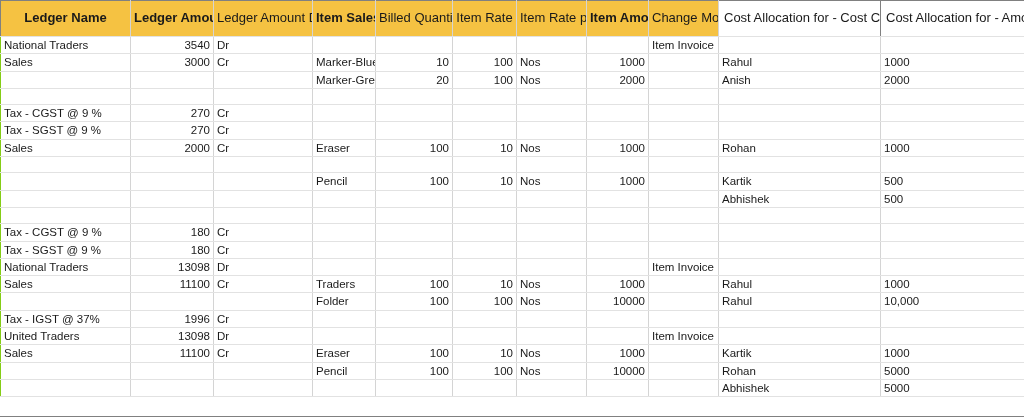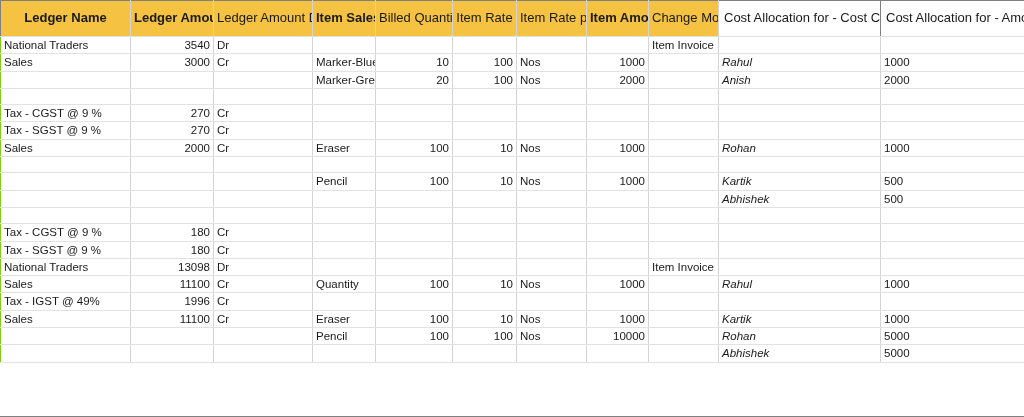--- a/index.html
+++ b/index.html
@@ -58,21 +58,21 @@
   thead th.plain-bg.last{border-right:1px solid #808080;}
   thead th.first{border-left:1px solid #808080;}
 
   
   tbody td{
     height:16.3px;
     line-height:16.3px;
     font-size:11.5px;
   }
   tbody tr td:first-child{border-left:1px solid #84cc16;}
-  tbody tr td.c-ca-cc{border-left:1px solid #808080;font-style:italic;}
+  tbody tr td.c-ca-cc{border-left:1px solid #808080;}
   tbody tr td.c-ca-amt{border-right:1px solid #808080;}
 
   .ta-l{text-align:left;}
   .ta-r{text-align:right;}
 
   
   col.c1{width:130px;}
   col.c2{width:83px;}
   col.c3{width:99px;}
   col.c4{width:63px;}
@@ -297,39 +297,65 @@
           <td class="ta-l"></td>
           <td class="ta-r"></td>
           <td class="ta-l">Item Invoice</td>
           <td class="ta-l c-ca-cc"></td>
           <td class="ta-l c-ca-amt"></td>
         </tr>
         <tr>
           <td class="ta-l">Sales</td>
           <td class="ta-r">11100</td>
           <td class="ta-l">Cr</td>
-          <td class="ta-l">Quantity</td>
+          <td class="ta-l">Traders</td>
           <td class="ta-r">100</td>
           <td class="ta-r">10</td>
           <td class="ta-l">Nos</td>
           <td class="ta-r">1000</td>
           <td class="ta-l"></td>
           <td class="ta-l c-ca-cc">Rahul</td>
           <td class="ta-l c-ca-amt">1000</td>
         </tr>
         <tr>
-          <td class="ta-l">Tax - IGST @ 49%</td>
+          <td class="ta-l"></td>
+          <td class="ta-r"></td>
+          <td class="ta-l"></td>
+          <td class="ta-l">Folder</td>
+          <td class="ta-r">100</td>
+          <td class="ta-r">100</td>
+          <td class="ta-l">Nos</td>
+          <td class="ta-r">10000</td>
+          <td class="ta-l"></td>
+          <td class="ta-l c-ca-cc">Rahul</td>
+          <td class="ta-l c-ca-amt">10,000</td>
+        </tr>
+        <tr>
+          <td class="ta-l">Tax - IGST @ 37%</td>
           <td class="ta-r">1996</td>
           <td class="ta-l">Cr</td>
           <td class="ta-l"></td>
           <td class="ta-r"></td>
           <td class="ta-r"></td>
           <td class="ta-l"></td>
           <td class="ta-r"></td>
           <td class="ta-l"></td>
+          <td class="ta-l c-ca-cc"></td>
+          <td class="ta-l c-ca-amt"></td>
+        </tr>
+        <tr>
+          <td class="ta-l">United Traders</td>
+          <td class="ta-r">13098</td>
+          <td class="ta-l">Dr</td>
+          <td class="ta-l"></td>
+          <td class="ta-r"></td>
+          <td class="ta-r"></td>
+          <td class="ta-l"></td>
+          <td class="ta-r"></td>
+          <td class="ta-l">Item Invoice</td>
           <td class="ta-l c-ca-cc"></td>
           <td class="ta-l c-ca-amt"></td>
         </tr>
         <tr>
           <td class="ta-l">Sales</td>
           <td class="ta-r">11100</td>
           <td class="ta-l">Cr</td>
           <td class="ta-l">Eraser</td>
           <td class="ta-r">100</td>
           <td class="ta-r">10</td>

